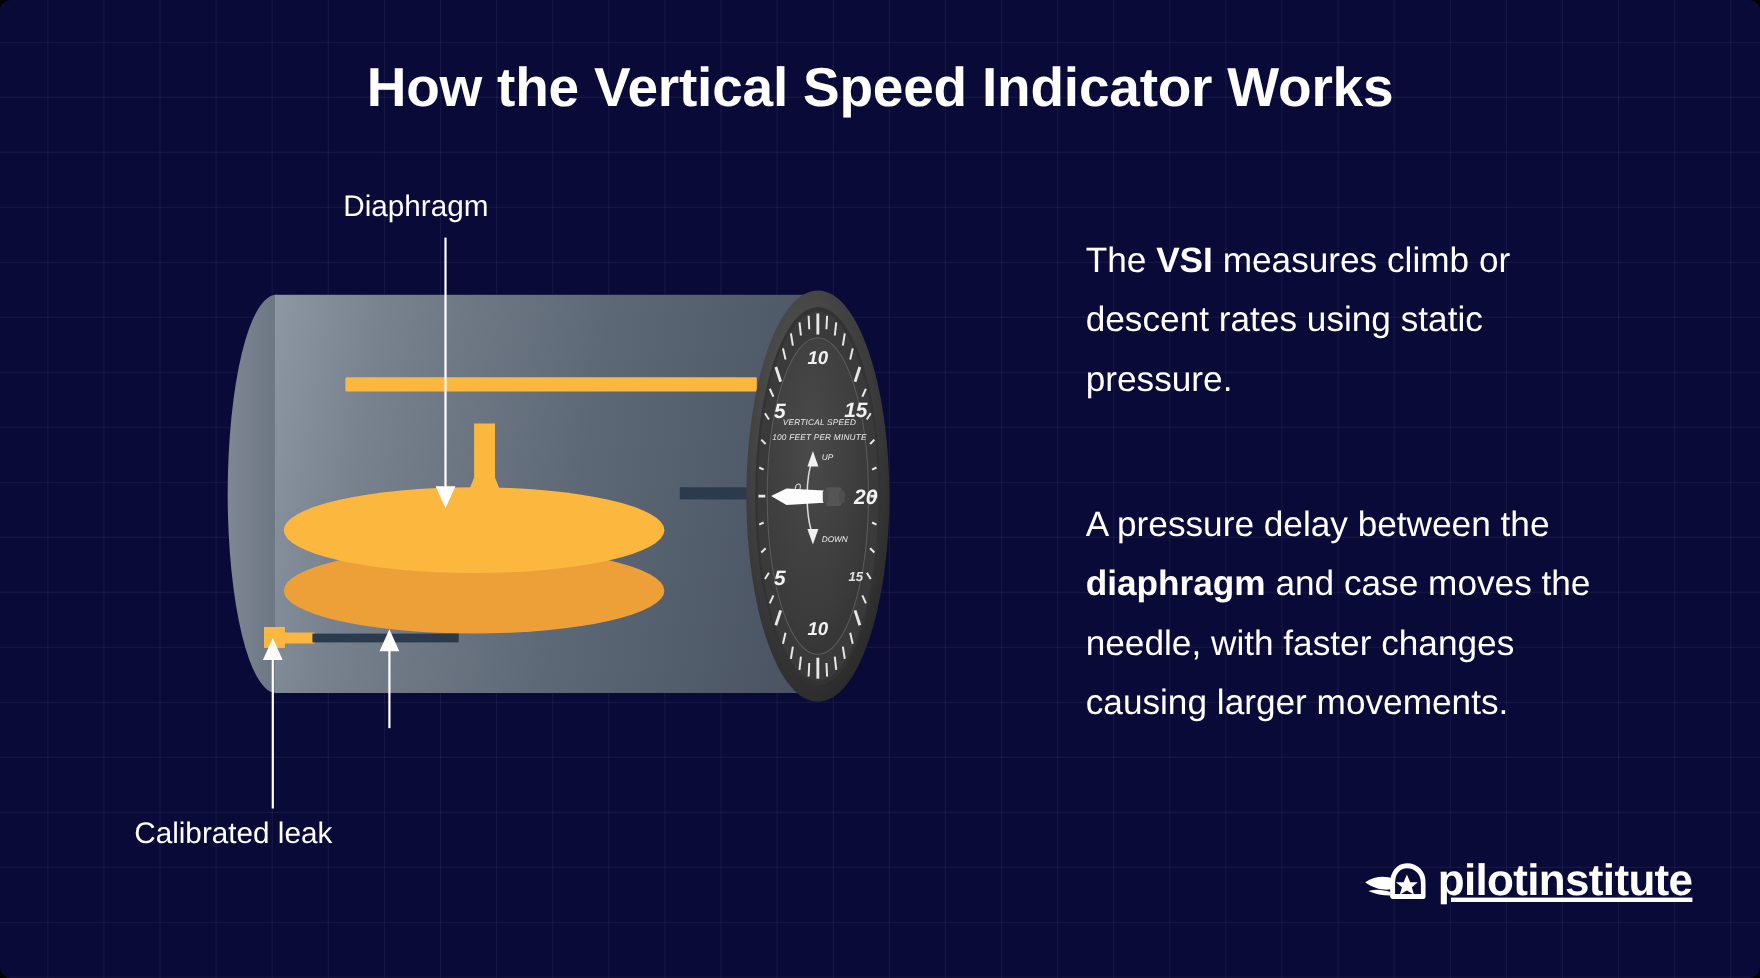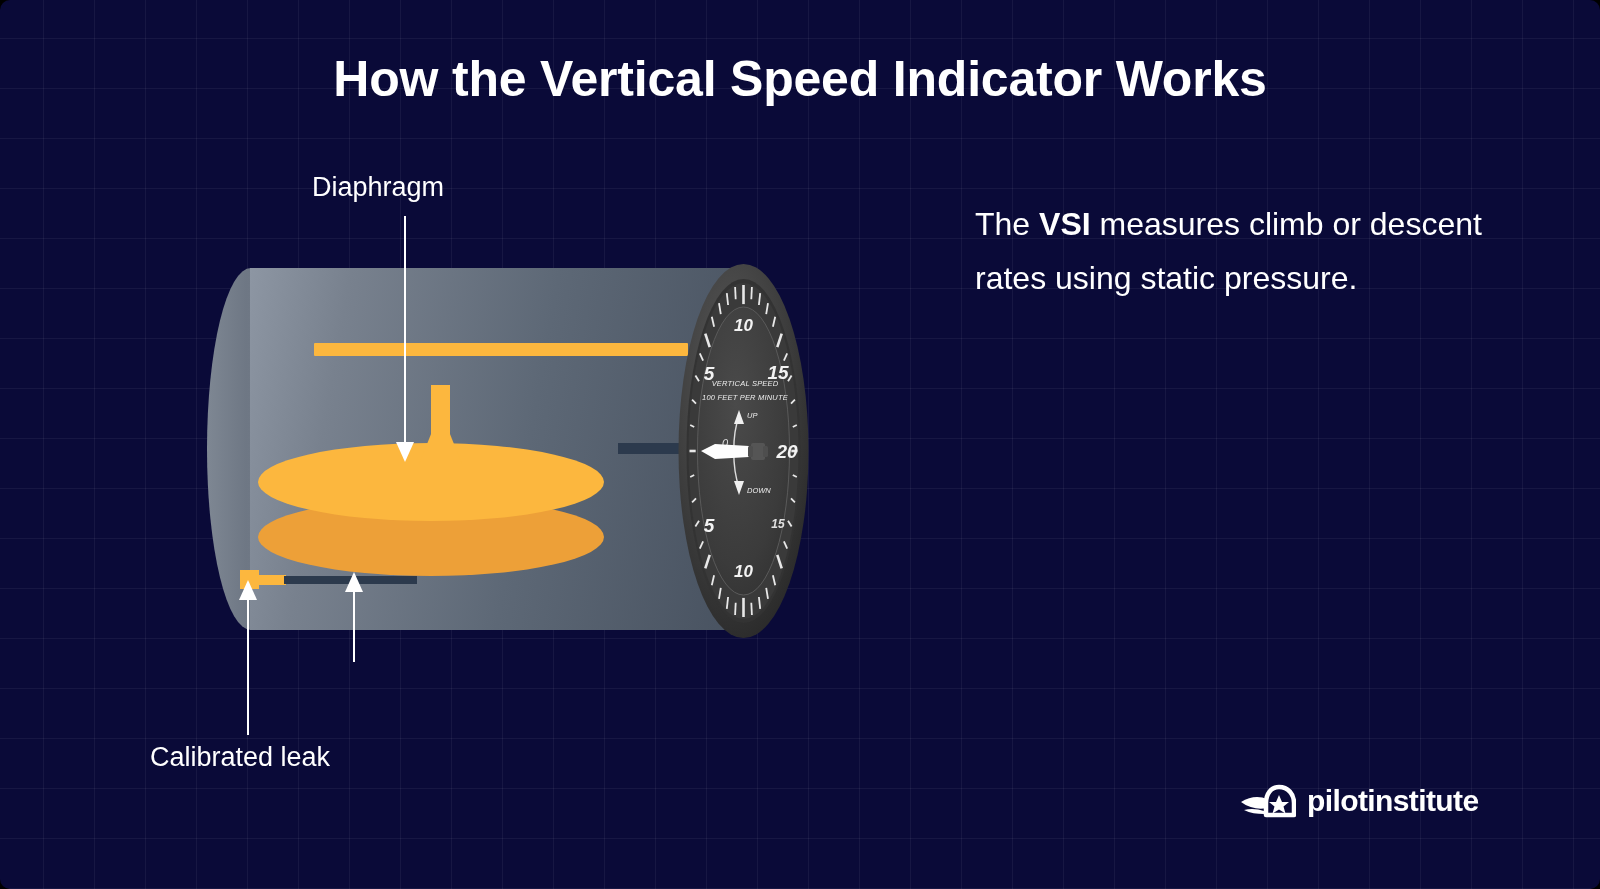--- a/index.html
+++ b/index.html
@@ -23,33 +23,33 @@
     position:absolute;left:0;top:50px;width:1600px;
     text-align:center;color:#ffffff;
     font-size:50px;font-weight:bold;letter-spacing:-0.2px;
   }
 
   
   #copy{
     position:absolute;left:975px;top:197px;width:520px;
     color:#ffffff;font-size:32px;line-height:54px;font-weight:400;
   }
-  #copy p{margin:0;}
+  #copy p{margin:12px;}
   #copy .gap{height:54px;}
   #copy b{font-weight:bold;}
 
   
   #diagram{position:absolute;left:0;top:0;width:900px;height:889px;}
 
   .lbl{
     position:absolute;color:#ffffff;font-size:27px;white-space:nowrap;
   }
   #lbl-diaphragm{left:312px;top:172px;}
   #lbl-direct{left:290px;top:668px;}
-  #lbl-leak{left:122px;top:742px;margin-left:28px;}
+  #lbl-leak{left:122px;top:742px;}
 
   
   .leader{position:absolute;background:#ffffff;}
   #leader-diaphragm{left:404px;top:216px;width:2px;height:228px;}
   #leader-direct{left:353px;top:590px;width:2px;height:72px;}
   #leader-leak{left:247px;top:600px;width:2px;height:135px;}
 
   .arrow{position:absolute;width:0;height:0;}
   #arr-diaphragm{left:396px;top:442px;
     border-left:9px solid transparent;border-right:9px solid transparent;
@@ -124,21 +124,21 @@
 
   
   #gauge{position:absolute;left:677px;top:262px;width:133px;height:378px;font-style:italic;}
 
   
   #logo{
     position:absolute;left:1240px;top:779px;height:44px;
     display:flex;align-items:center;gap:11px;
   }
   #logo-text{
-    color:#ffffff;font-size:30px;font-weight:bold;letter-spacing:-0.6px;
+    color:#ffffff;font-size:40px;font-weight:bold;letter-spacing:-0.6px;text-decoration:underline;
   }
 </style>
 </head>
 <body>
 
 <div id="canvas">
 
   <div id="title">How the Vertical Speed Indicator Works</div>
 
   <div id="diagram">
@@ -267,20 +267,21 @@
     <div class="arrow" id="arr-direct"></div>
 
     <div class="leader" id="leader-leak"></div>
     <div class="arrow" id="arr-leak"></div>
     <div class="lbl" id="lbl-leak">Calibrated leak</div>
   </div>
 
   <div id="copy">
     <p><span>The </span><b>VSI</b><span> measures climb or descent rates using static pressure.</span></p>
     <div class="gap"></div>
+    <p><span>A pressure delay between the </span><b>diaphragm</b><span> and case moves the needle, with faster changes causing larger movements.</span></p>
   </div>
 
   <div id="logo">
     <svg width="56" height="40" viewBox="0 0 56 40">
 
       <path d="M1 21 C10 15, 20 15, 27 18 L27 27 C19 29, 9 27, 1 21 Z" fill="#ffffff"></path>
       <path d="M4 29 C11 27, 18 28, 24 30 L24 33 C17 33, 10 32, 4 29 Z" fill="#ffffff"></path>
 
       <path d="M39 6 C48 6, 54 13, 54 22 L54 34 L26 34 L26 22 C26 13, 31 6, 39 6 Z" fill="none" stroke="#ffffff" stroke-width="4.5" stroke-linejoin="round"></path>
 

